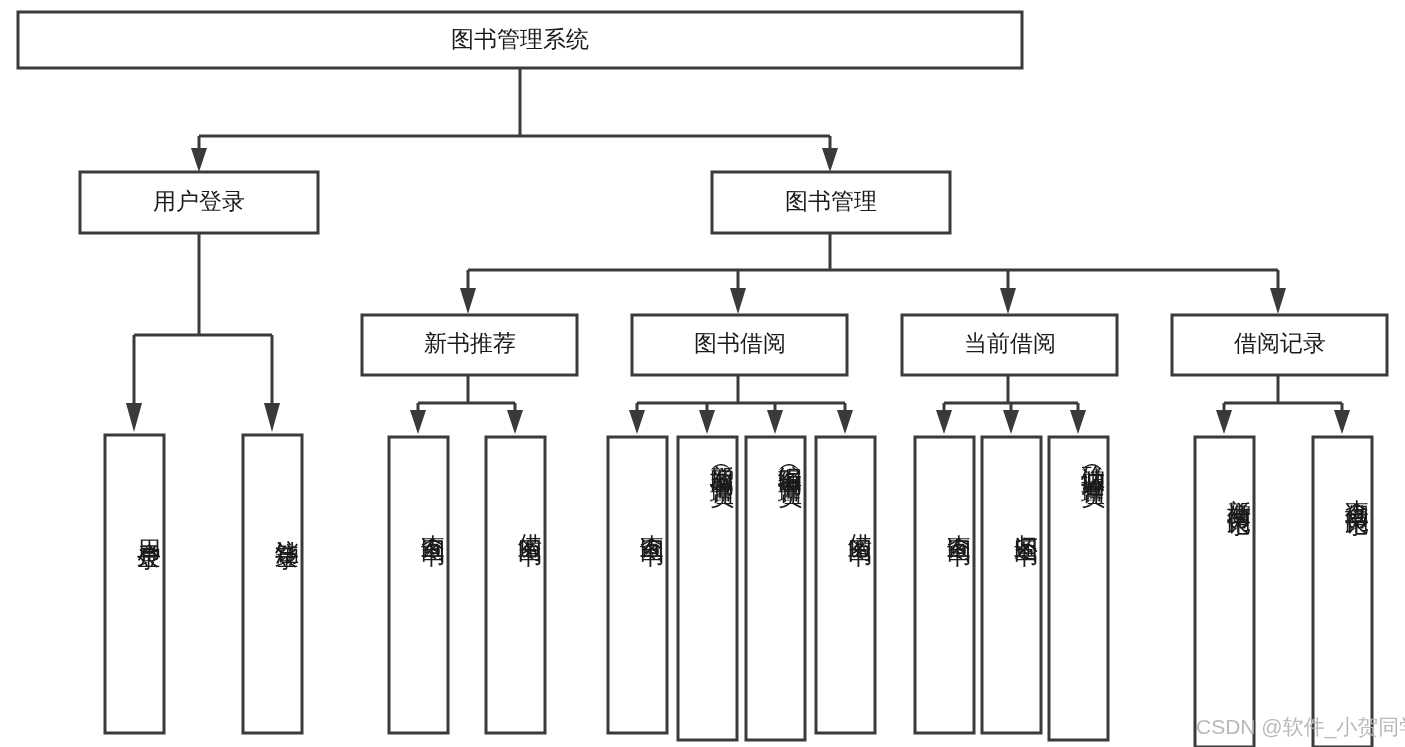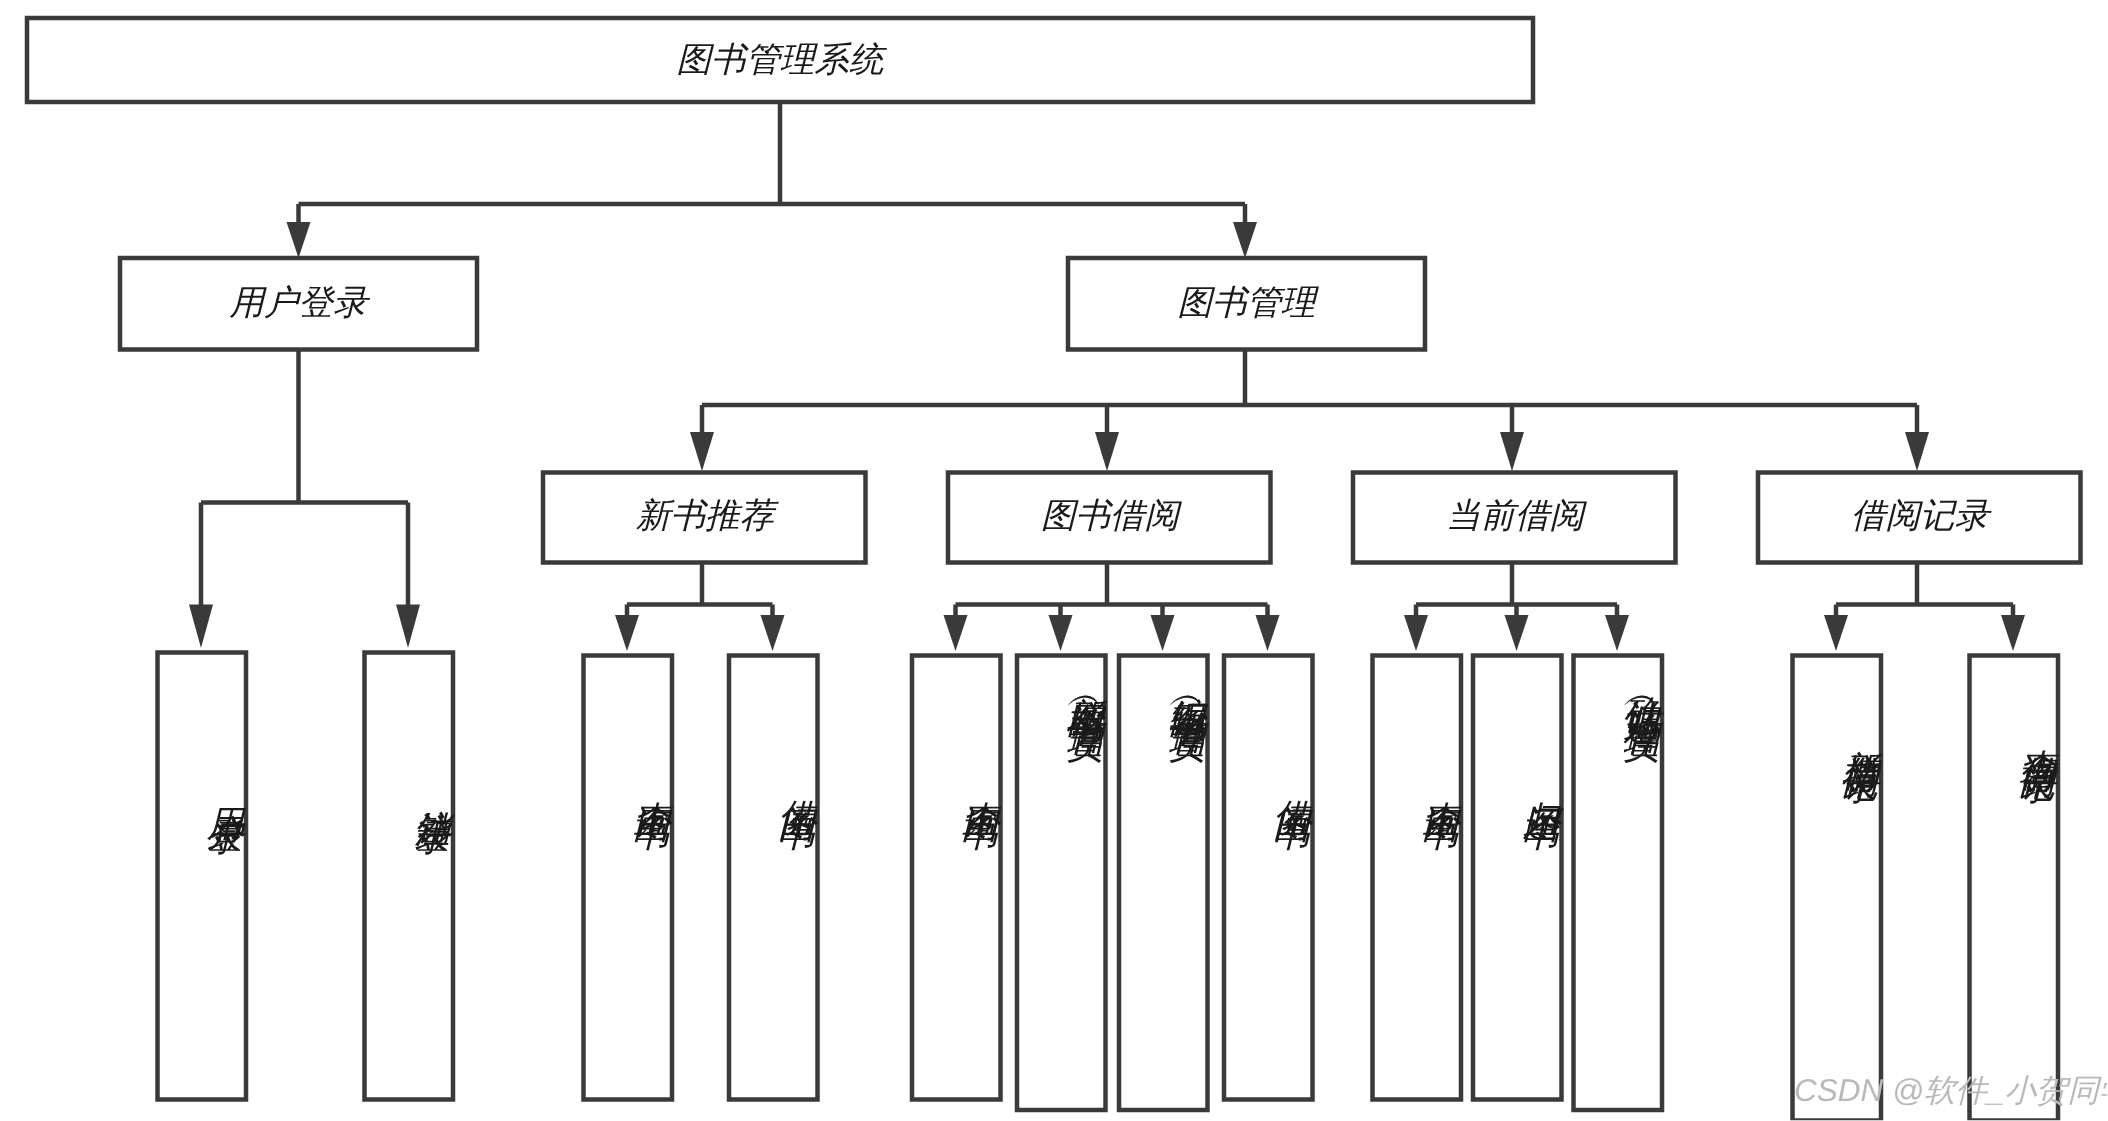--- a/index.html
+++ b/index.html
@@ -9,21 +9,20 @@
   }
   body {
     font-family: "Liberation Sans", "DejaVu Sans", sans-serif;
   }
   #diagram-root {
     position: relative;
     width: 1405px;
     height: 747px;
     background: #ffffff;
     overflow: hidden;
-    font-style: italic;
   }
   svg.flow {
     position: absolute;
     left: 0;
     top: 0;
     width: 1405px;
     height: 747px;
   }
   .node-box {
     fill: #ffffff;

